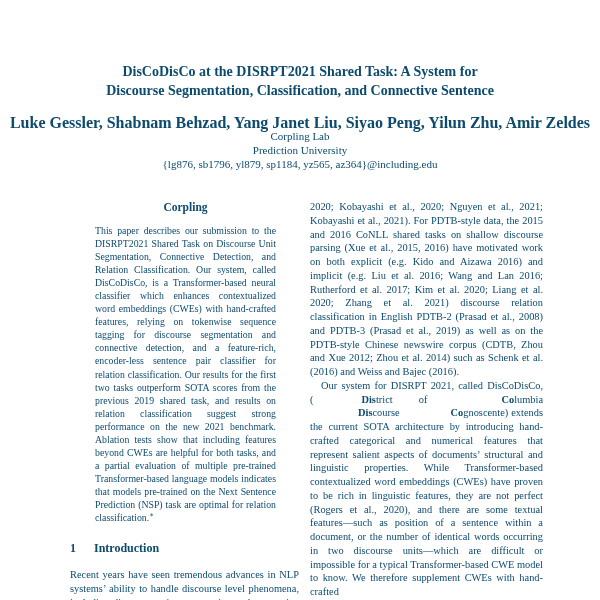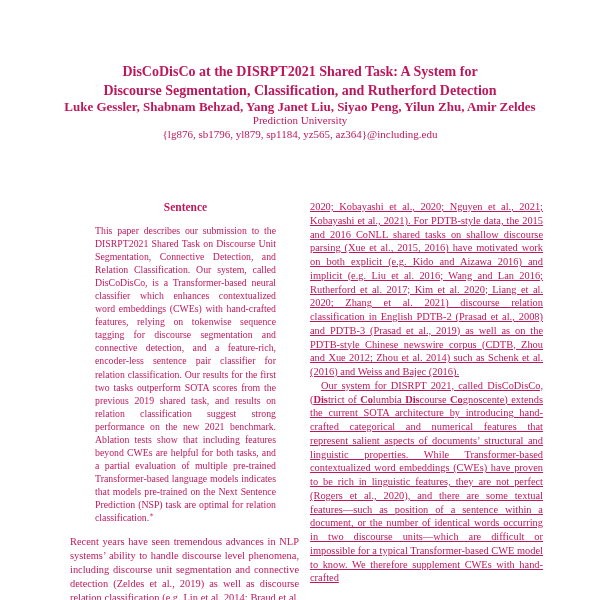--- a/index.html
+++ b/index.html
@@ -4,35 +4,35 @@
 <style>
   html, body { margin: 0; padding: 0; background: #888; }
   .page {
     position: relative;
     width: 600px;
     height: 600px;
     margin: 0 auto;
     background: #ffffff;
     overflow: hidden;
     font-family: "Liberation Serif", "DejaVu Serif", serif;
-    color: #be185d;
+    color: #0c4a6e;
     -webkit-font-smoothing: antialiased;
   }
   .title-block { text-align: center; padding-top: 62px; }
   .paper-title {
     margin: 0 auto;
     font-size: 14px;
     font-weight: bold;
     line-height: 19px;
     max-width: 470px;
   }
   .title-line { display: block; }
   .authors {
-    margin-top: 0;
-    font-size: 13px;
+    margin-top: 16px;
+    font-size: 16px;
     font-weight: bold;
     line-height: 13px;
   }
   .affil { font-size: 11px; line-height: 13px; margin-top: 1px; }
 
   .columns {
     position: absolute;
     top: 195px;
     left: 70px;
     display: flex;
@@ -63,46 +63,48 @@
     font-weight: bold;
   }
   .secnum { display: inline-block; width: 24px; }
 
   .body-par {
     margin: 0;
     font-size: 10.4px;
     line-height: 13.9px;
     text-align: justify;
   }
-  .col-right .body-par { line-height: 13.75px; text-decoration: underline; }
+  .col-right .body-par { line-height: 13.75px; }
   .indent-par { text-indent: 11px; }
-  b { font-weight: bold; }
+  b { font-weight: bold; margin-left: 48px; }
 </style>
 </head>
 <body>
 
 <div class="page">
 
   <header class="title-block">
     <h1 class="paper-title">
         <span class="title-line">DisCoDisCo at the DISRPT2021 Shared Task: A System for</span>
-        <span class="title-line">Discourse Segmentation, Classification, and Rutherford Detection</span>
+        <span class="title-line">Discourse Segmentation, Classification, and Connective Sentence</span>
       </h1>
     <div class="authors">Luke Gessler, Shabnam Behzad, Yang Janet Liu, Siyao Peng, Yilun Zhu, Amir Zeldes</div>
+    <div class="affil">Corpling Lab</div>
     <div class="affil">Prediction University</div>
     <div class="affil">{lg876, sb1796, yl879, sp1184, yz565, az364}@including.edu</div>
   </header>
 
   <div class="columns">
 
     <div class="col-left">
       <section class="abstract">
-        <h2 class="abstract-heading">Sentence</h2>
+        <h2 class="abstract-heading">Corpling</h2>
         <p class="abstract-body"><span>This paper describes our submission to the DISRPT2021 Shared Task on Discourse Unit Segmentation, Connective Detection, and Relation Classification. Our system, called DisCoDisCo, is a Transformer-based neural classifier which enhances contextualized word embeddings (CWEs) with hand-crafted features, relying on tokenwise sequence tagging for discourse segmentation and connective detection, and a feature-rich, encoder-less sentence pair classifier for relation classification. Our results for the first two tasks outperform SOTA scores from the previous 2019 shared task, and results on relation classification suggest strong performance on the new 2021 benchmark. Ablation tests show that including features beyond CWEs are helpful for both tasks, and a partial evaluation of multiple pre-trained Transformer-based language models indicates that models pre-trained on the Next Sentence Prediction (NSP) task are optimal for relation classification.</span><span class="fnmark">∗</span></p>
       </section>
+      <h3 class="sechead"><span class="secnum">1</span><span>Introduction</span></h3>
       <p class="body-par">Recent years have seen tremendous advances in NLP systems’ ability to handle discourse level phenomena, including discourse unit segmentation and connective detection (Zeldes et al., 2019) as well as discourse relation classification (e.g. Lin et al. 2014; Braud et al. 2017; Kobayashi et al.</p>
     </div>
 
     <div class="col-right">
       <p class="body-par">2020; Kobayashi et al., 2020; Nguyen et al., 2021; Kobayashi et al., 2021). For PDTB-style data, the 2015 and 2016 CoNLL shared tasks on shallow discourse parsing (Xue et al., 2015, 2016) have motivated work on both explicit (e.g. Kido and Aizawa 2016) and implicit (e.g. Liu et al. 2016; Wang and Lan 2016; Rutherford et al. 2017; Kim et al. 2020; Liang et al. 2020; Zhang et al. 2021) discourse relation classification in English PDTB-2 (Prasad et al., 2008) and PDTB-3 (Prasad et al., 2019) as well as on the PDTB-style Chinese newswire corpus (CDTB, Zhou and Xue 2012; Zhou et al. 2014) such as Schenk et al. (2016) and Weiss and Bajec (2016).</p>
       <p class="body-par indent-par"><span>Our system for DISRPT 2021, called DisCoDisCo, (</span><b>Dis</b><span>trict of </span><b>Co</b><span>lumbia </span><b>Dis</b><span>course </span><b>Co</b><span>gnoscente) extends the current SOTA architecture by introducing hand-crafted categorical and numerical features that represent salient aspects of documents’ structural and linguistic properties. While Transformer-based contextualized word embeddings (CWEs) have proven to be rich in linguistic features, they are not perfect (Rogers et al., 2020), and there are some textual features—such as position of a sentence within a document, or the number of identical words occurring in two discourse units—which are difficult or impossible for a typical Transformer-based CWE model to know. We therefore supplement CWEs with hand-crafted</span></p>
     </div>
 
   </div>
 </div>

